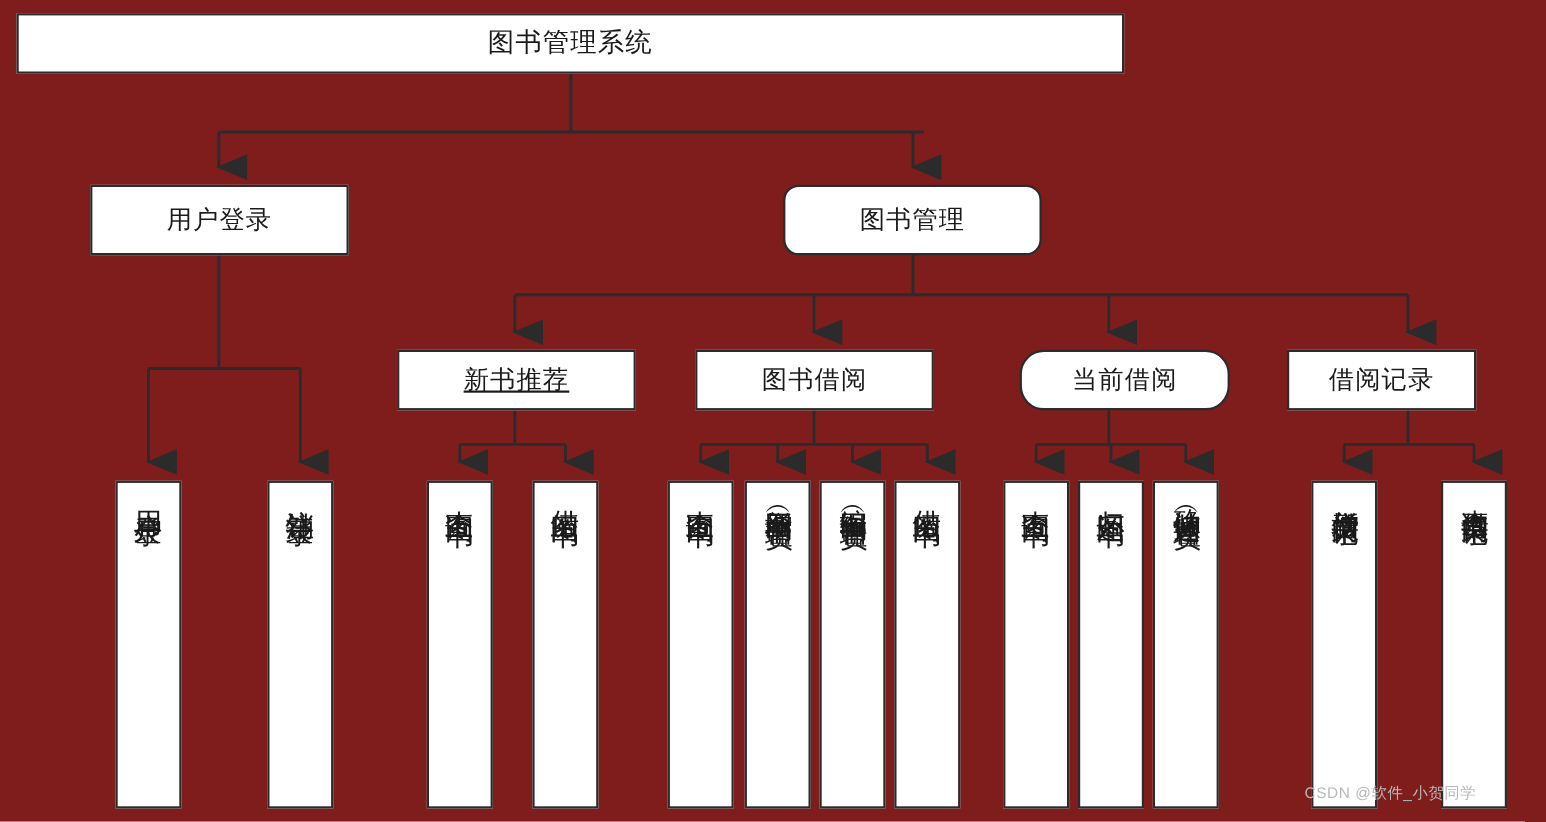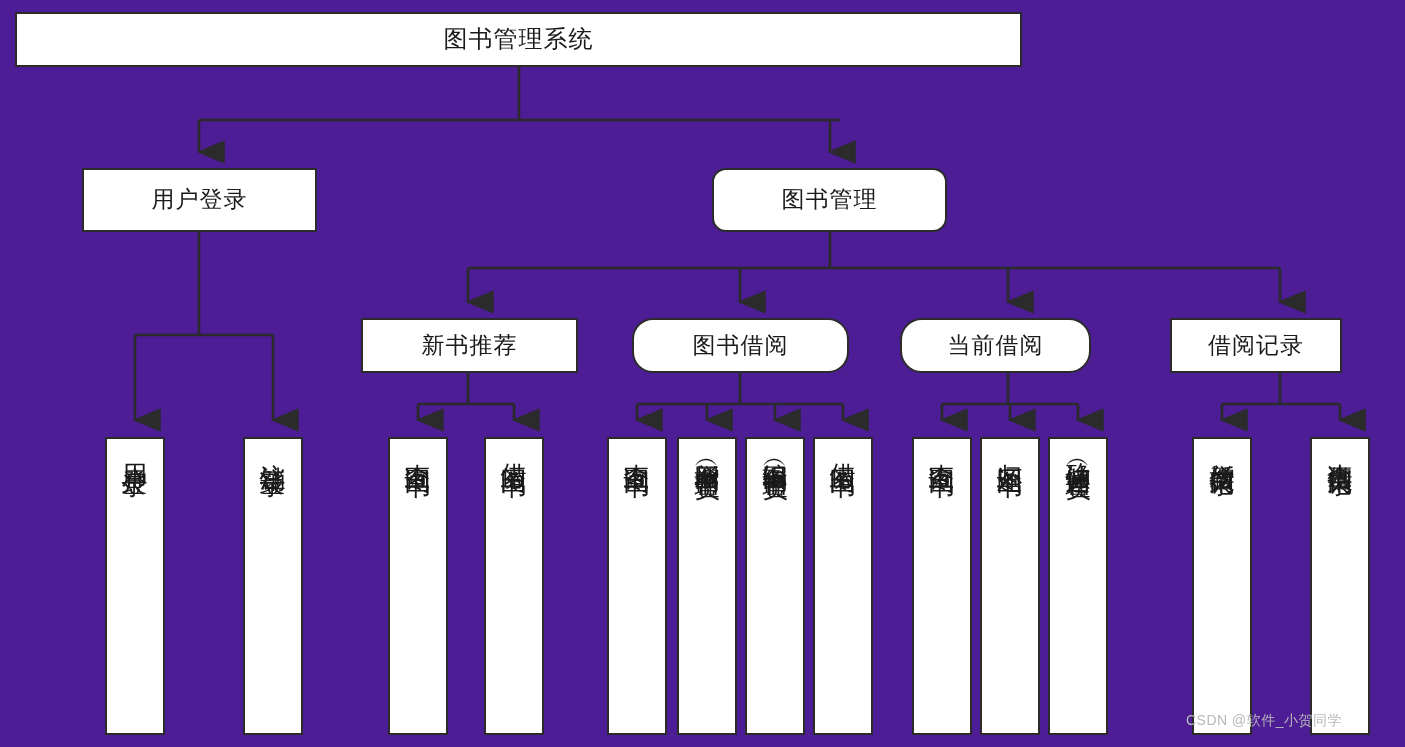--- a/index.html
+++ b/index.html
@@ -8,21 +8,21 @@
     padding: 0;
     background: #ffffff;
   }
   body {
     font-family: "Liberation Sans", "DejaVu Sans", sans-serif;
   }
   #canvas {
     position: relative;
     width: 1405px;
     height: 747px;
-    background: #4c1d95;
+    background: #7f1d1d;
     overflow: hidden;
   }
   svg.edges {
     position: absolute;
     left: 0;
     top: 0;
     width: 1405px;
     height: 747px;
     pointer-events: none;
   }
@@ -139,27 +139,27 @@
     <span class="label">图书管理系统</span>
   </div>
 
   <div class="node horiz" style="left:82px; top:168px; width:235px; height:64px;">
     <span class="label">用户登录</span>
   </div>
   <div class="node horiz" style="left:712px; top:168px; width:235px; height:64px;border-radius:14px;">
     <span class="label">图书管理</span>
   </div>
 
-  <div class="node horiz" style="left:361px; top:318px; width:217px; height:55px;">
+  <div class="node horiz" style="left:361px; top:318px; width:217px; height:55px;text-decoration:underline;">
     <span class="label">新书推荐</span>
   </div>
-  <div class="node horiz" style="left:632px; top:318px; width:217px; height:55px;border-radius:21px;">
+  <div class="node horiz" style="left:632px; top:318px; width:217px; height:55px;">
     <span class="label">图书借阅</span>
   </div>
-  <div class="node horiz" style="left:900px; top:318px; width:191px; height:55px;border-radius:22px;">
+  <div class="node horiz" style="left:927px; top:318px; width:191px; height:55px;border-radius:22px;">
     <span class="label">当前借阅</span>
   </div>
   <div class="node horiz" style="left:1170px; top:318px; width:172px; height:55px;">
     <span class="label">借阅记录</span>
   </div>
 
   <div class="node vert" style="left:105px; top:437px; width:60px; height:298px;">
     <span class="label">用户登录</span>
   </div>
   <div class="node vert" style="left:243px; top:437px; width:60px; height:298px;">

